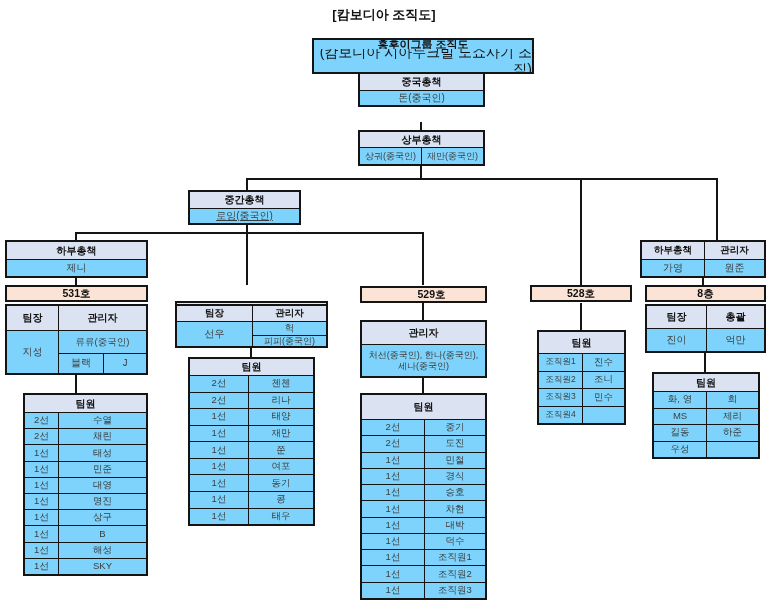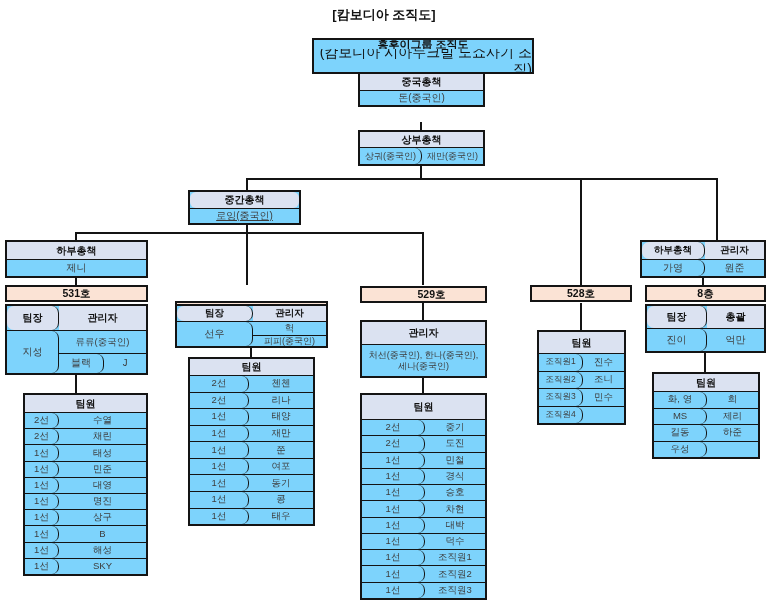--- a/index.html
+++ b/index.html
@@ -11,21 +11,21 @@
   .b { position:absolute; box-sizing:border-box; border:2px solid #141414; background:#7dd3fc; }
   .col { display:flex; flex-direction:column; }
   .row { display:flex; }
   .cell {
     display:flex; align-items:center; justify-content:center; box-sizing:border-box;
     font-size:10px; color:#3d3d3d; text-align:center; line-height:1.15; overflow:hidden;
   }
   .hd { background:#dbe2f1; font-weight:bold; color:#111111; }
   .pe { background:#fbe3d5; font-weight:bold; color:#111111; font-size:10.5px; }
   .bt { border-top:1px solid #141414; }
-  .br { border-right:1px solid #141414;border-radius:7px; }
+  .br { border-right:1px solid #141414; }
   .mrow { display:flex; flex:1; border-top:1px solid #141414; }
   .mrow .cell { font-size:9.5px; }
   .name { flex:1; }
   .t531 { width:34px; } .t530 { width:59px; } .t529 { width:63px; }
   .t528 { width:44px; } .t8f { width:53px; }
   .ln { position:absolute; background:#141414; }
   .title {
     position:absolute; left:0; top:6px; width:768px; text-align:center;
     font-size:13px; font-weight:bold; color:#111111;
   }
@@ -70,21 +70,21 @@
 
   <div class="b col" style="left:358px;top:130px;width:127px;height:36px;">
     <div class="cell hd" style="height:15px;">상부총책</div>
     <div class="row bt" style="flex:1;">
       <div class="cell br small" style="width:62px;">상궈(중국인)</div>
       <div class="cell small" style="flex:1;">재만(중국인)</div>
     </div>
   </div>
 
   <div class="b col" style="left:188px;top:190px;width:113px;height:35px;">
-    <div class="cell hd" style="height:16px;border-radius:6px;">중간총책</div>
+    <div class="cell hd" style="height:16px;">중간총책</div>
     <div class="cell bt" style="flex:1;text-decoration:underline;">로잉(중국인)</div>
   </div>
 
   <div class="b col" style="left:5px;top:240px;width:143px;height:38px;">
     <div class="cell hd" style="height:17px;">하부총책</div>
     <div class="cell bt" style="flex:1;">제니</div>
   </div>
 
   <div class="b col" style="left:640px;top:240px;width:126px;height:38px;">
     <div class="row" style="height:17px;">

